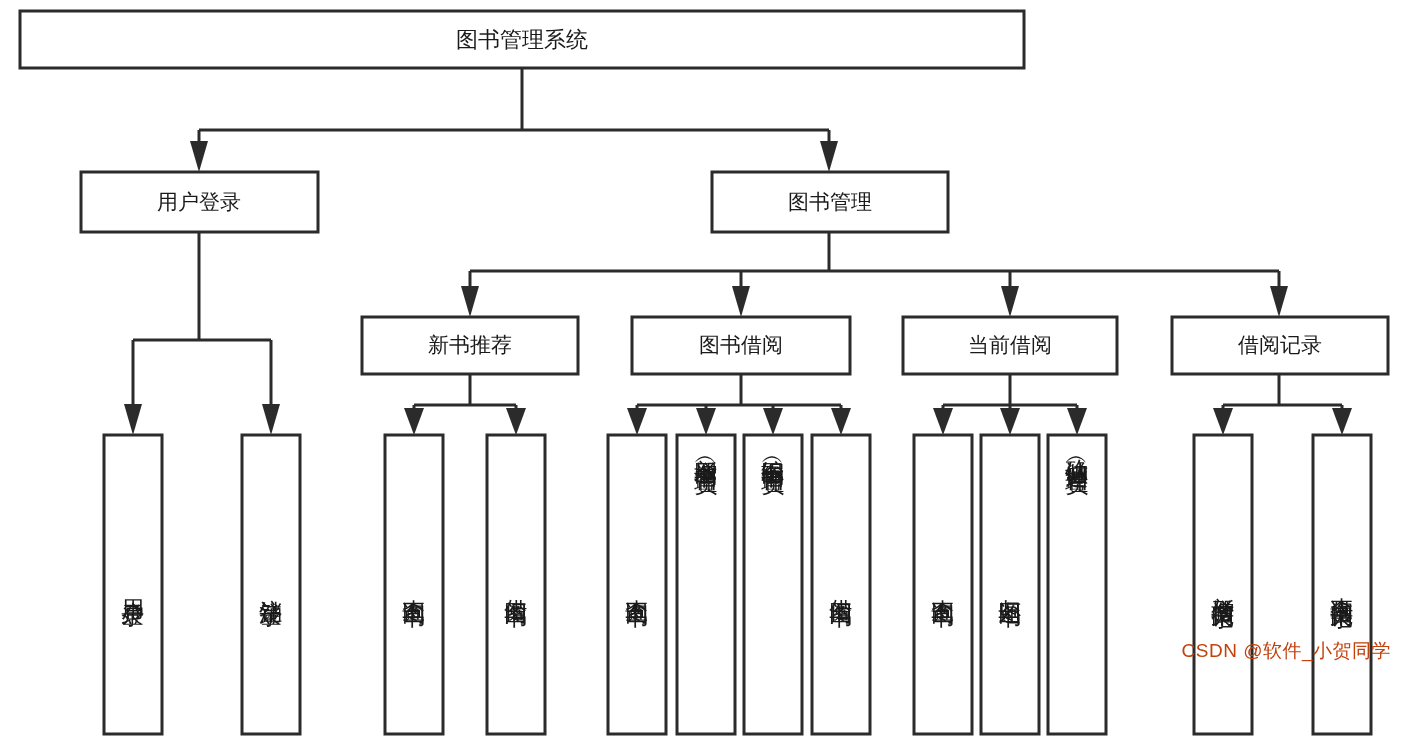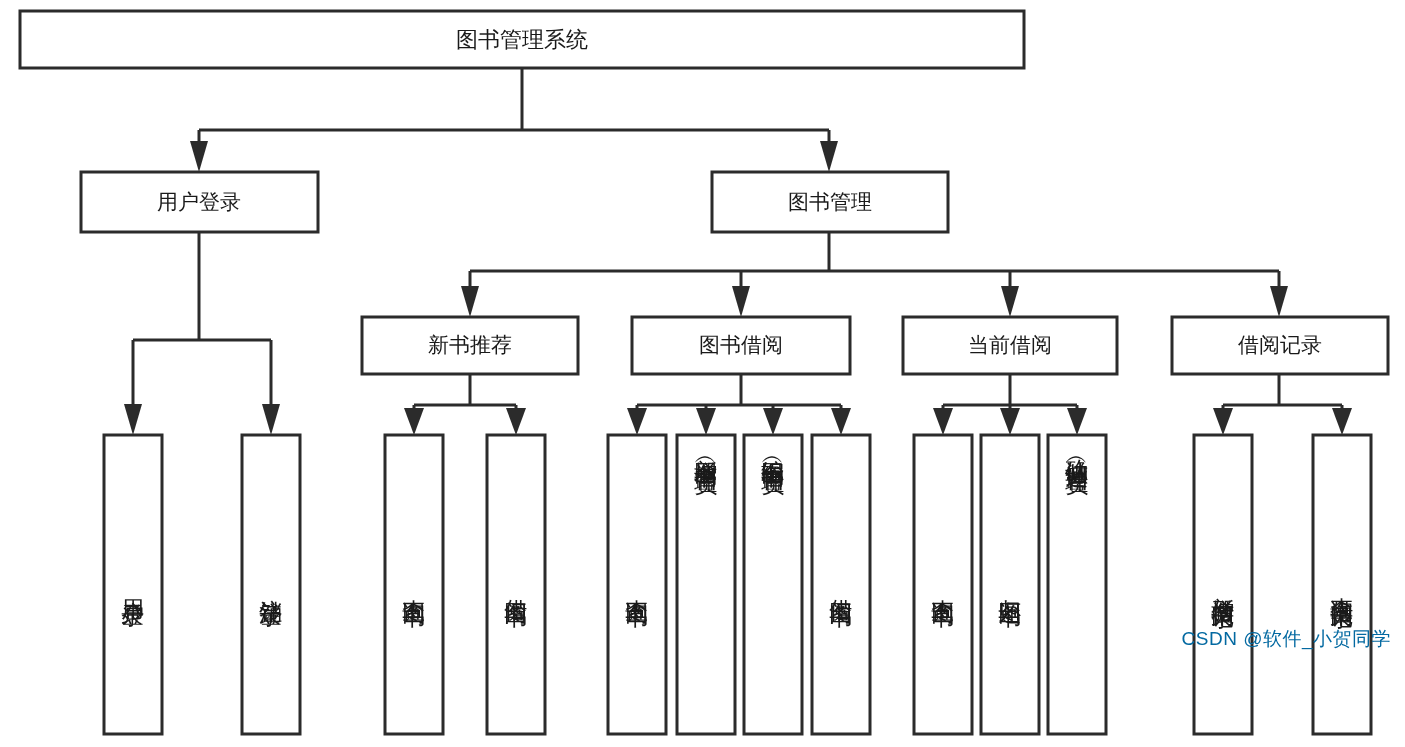--- a/index.html
+++ b/index.html
@@ -67,24 +67,24 @@
     font-family: "Liberation Sans", "DejaVu Sans", sans-serif;
     font-size: 23px;
     line-height: 1.06;
     letter-spacing: 2px;
     color: #1a1a1a;
     white-space: nowrap;
   }
   .watermark {
     position: absolute;
     right: 14px;
-    bottom: 16px;
+    bottom: 4px;
     font-family: "Liberation Sans", "DejaVu Sans", sans-serif;
     font-size: 19px;
-    color: #0369a1;
+    color: #c2410c;
     white-space: nowrap;
     letter-spacing: 0.5px;
   }
 </style>
 </head>
 <body>
 
 <div id="diagram-root">
 
   <svg class="diagram-canvas" viewBox="0 0 1405 747" xmlns="http://www.w3.org/2000/svg">

